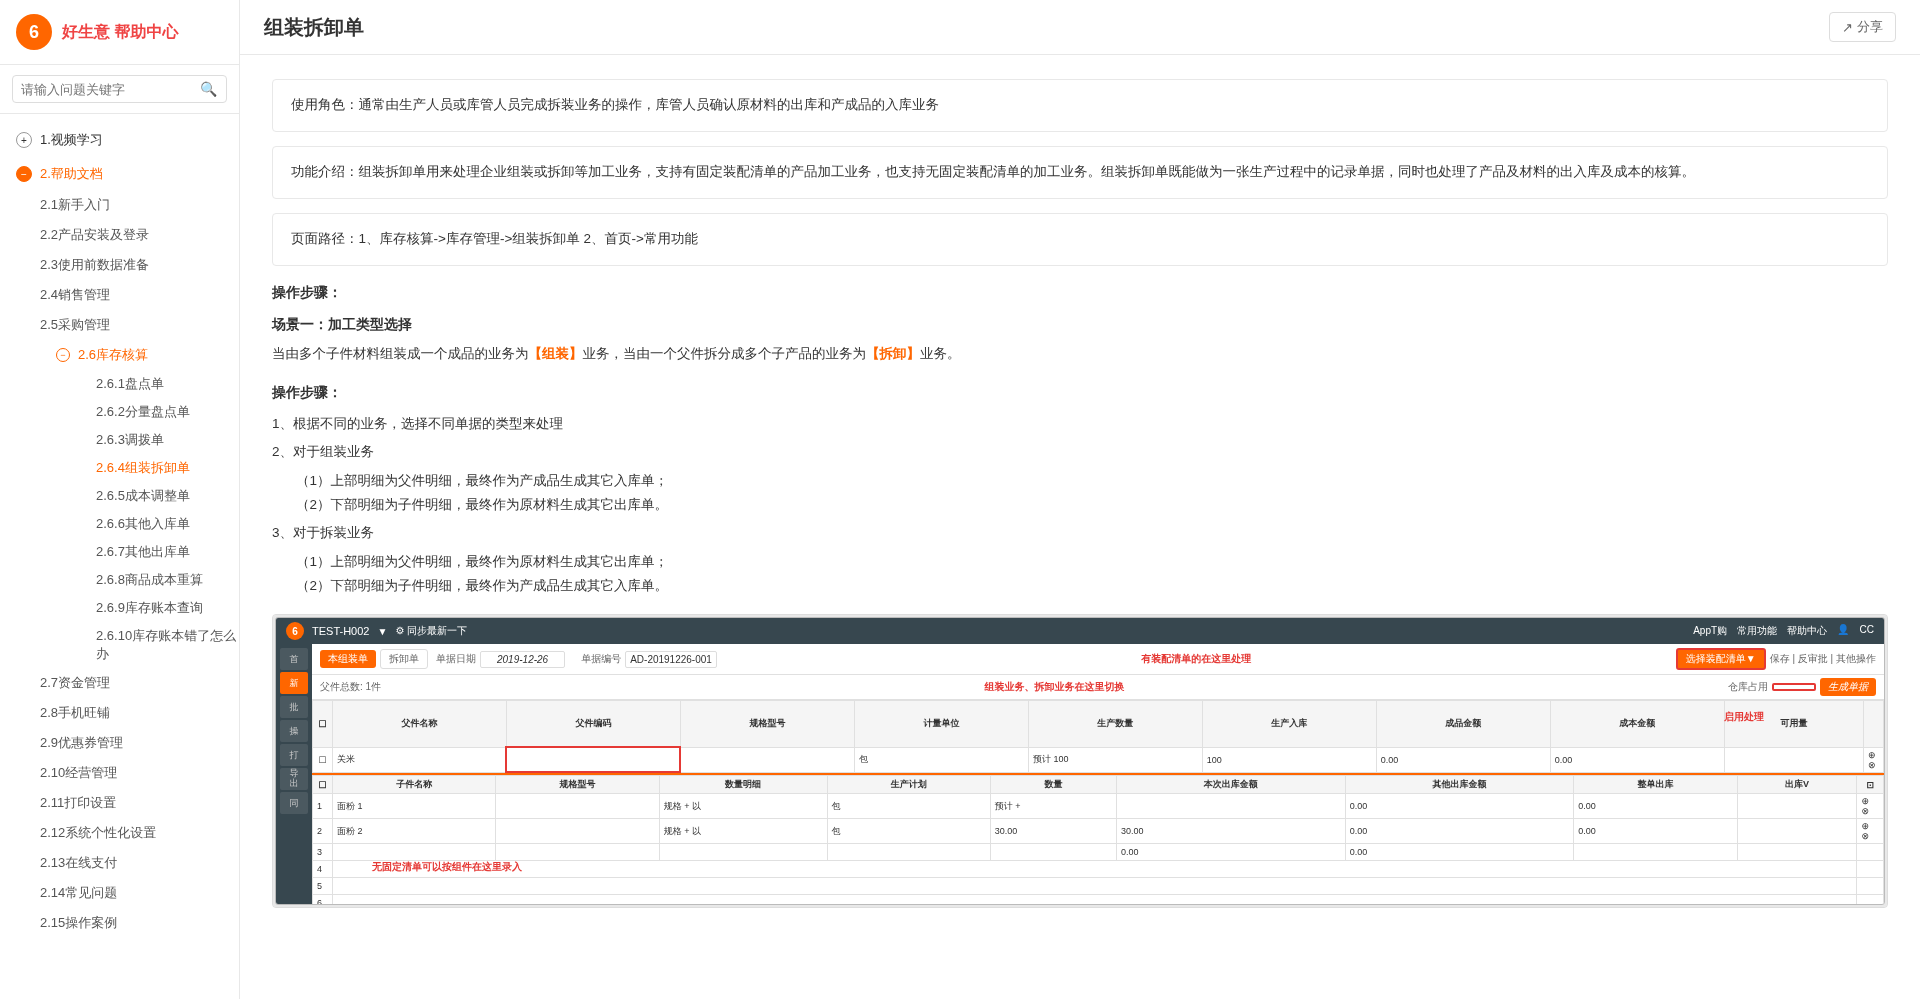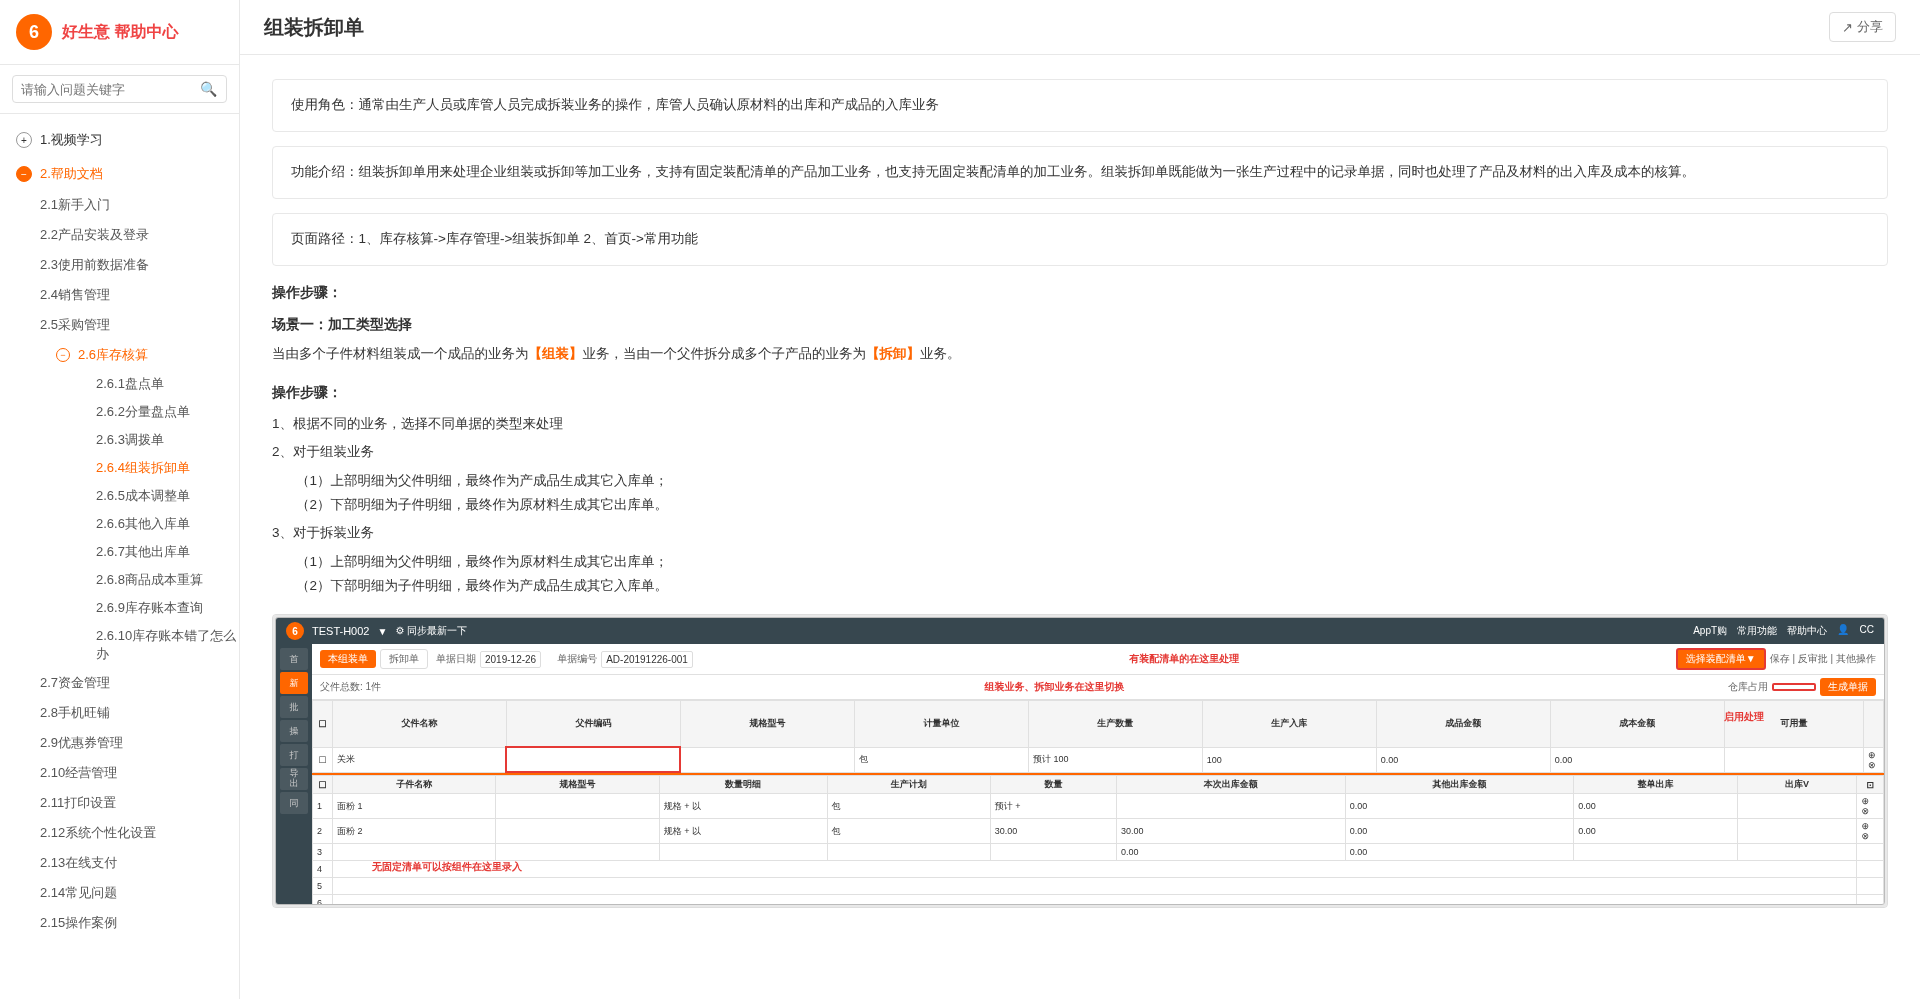--- a/index.html
+++ b/index.html
@@ -202,36 +202,36 @@
               <div style="width:28px;height:22px;background:rgba(255,255,255,0.1);border-radius:2px;display:flex;align-items:center;justify-content:center;color:#ccc;font-size:9px;text-align:center;line-height:1.1;">导<br>出</div>
               <div style="width:28px;height:22px;background:rgba(255,255,255,0.1);border-radius:2px;display:flex;align-items:center;justify-content:center;color:#ccc;font-size:9px;">同</div>
             </div>
 
             <div style="flex:1;overflow:hidden;display:flex;flex-direction:column;">
 
               <div style="background:#fff;border-bottom:1px solid #e0e0e0;padding:4px 8px;display:flex;align-items:center;gap:4px;">
                 <div style="background:#f60;color:#fff;border-radius:3px;padding:2px 8px;font-size:10px;">本组装单</div>
                 <div style="border:1px solid #ddd;border-radius:3px;padding:2px 8px;font-size:10px;color:#666;">拆卸单</div>
                 <div style="font-size:10px;color:#666;margin-left:4px;">单据日期</div>
-                <div style="border:1px solid #ddd;padding:2px 4px;font-size:10px;border-radius:2px;">2019-12-26</div>
+                <div style="border:1px solid #ddd;padding:2px 16px;font-size:10px;border-radius:2px;font-style:italic;">2019-12-26</div>
                 <div style="font-size:10px;color:#666;margin-left:12px;">单据编号</div>
                 <div style="border:1px solid #ddd;padding:2px 4px;font-size:10px;border-radius:2px;">AD-20191226-001</div>
                 <div style="flex:1;text-align:center;color:#e53935;font-size:10px;font-weight:bold;">有装配清单的在这里处理</div>
                 <div style="background:#f60;color:#fff;border-radius:3px;padding:2px 8px;font-size:10px;border:2px solid #e53935;">选择装配清单▼</div>
                 <div style="font-size:10px;color:#666;">保存 | 反审批 | 其他操作</div>
               </div>
 
               <div style="background:#fff;border-bottom:1px solid #e0e0e0;padding:3px 8px;display:flex;align-items:center;gap:4px;">
                 <div style="font-size:10px;color:#666;">父件总数: 1件</div>
                 <div style="flex:1;display:flex;justify-content:center;">
                   <div style="color:#e53935;font-size:10px;font-weight:bold;">组装业务、拆卸业务在这里切换</div>
                 </div>
                 <div style="font-size:10px;color:#666;">仓库占用</div>
                 <div style="border:2px solid #e53935;padding:2px 20px;font-size:10px;border-radius:2px;"></div>
-                <div style="background:#f60;color:#fff;border-radius:3px;padding:2px 8px;font-size:10px;">生成单据</div>
+                <div style="background:#f60;color:#fff;border-radius:3px;padding:2px 8px;font-size:10px;font-style:italic;">生成单据</div>
               </div>
 
               <div style="position:relative;flex:1;overflow:hidden;display:flex;flex-direction:column;">
 
                 <div style="position:absolute;right:120px;top:10px;color:#e53935;font-size:10px;font-weight:bold;z-index:10;">启用处理</div>
 
                 <div style="border-bottom:2px solid #f60;overflow:hidden;">
                   <table style="width:100%;border-collapse:collapse;font-size:9px;">
                     <thead>
                       <tr style="background:#f5f5f5;">

